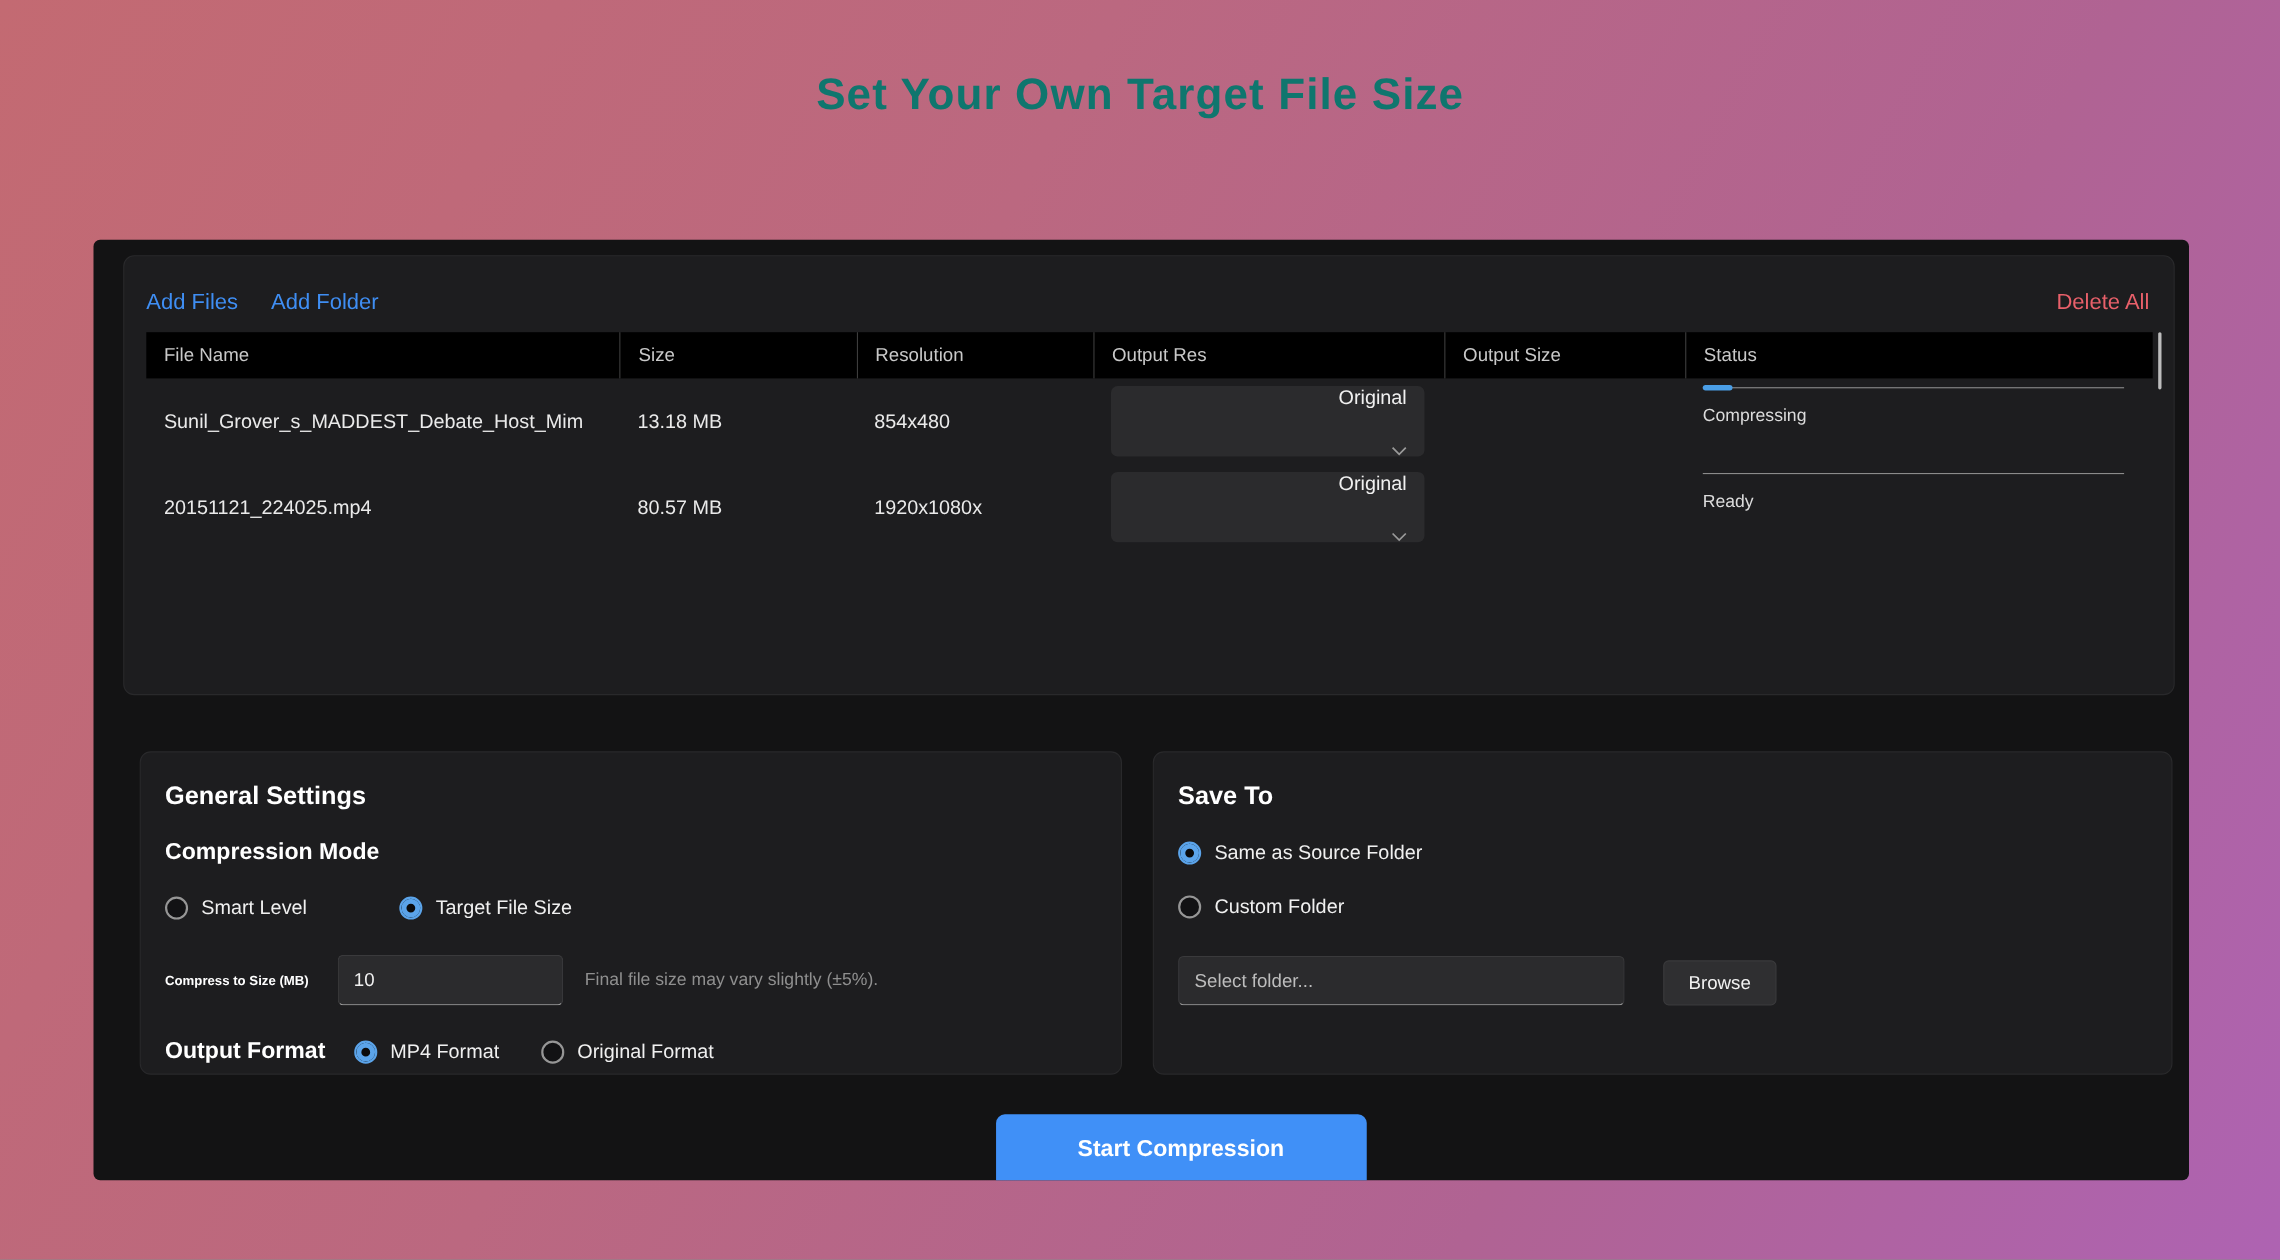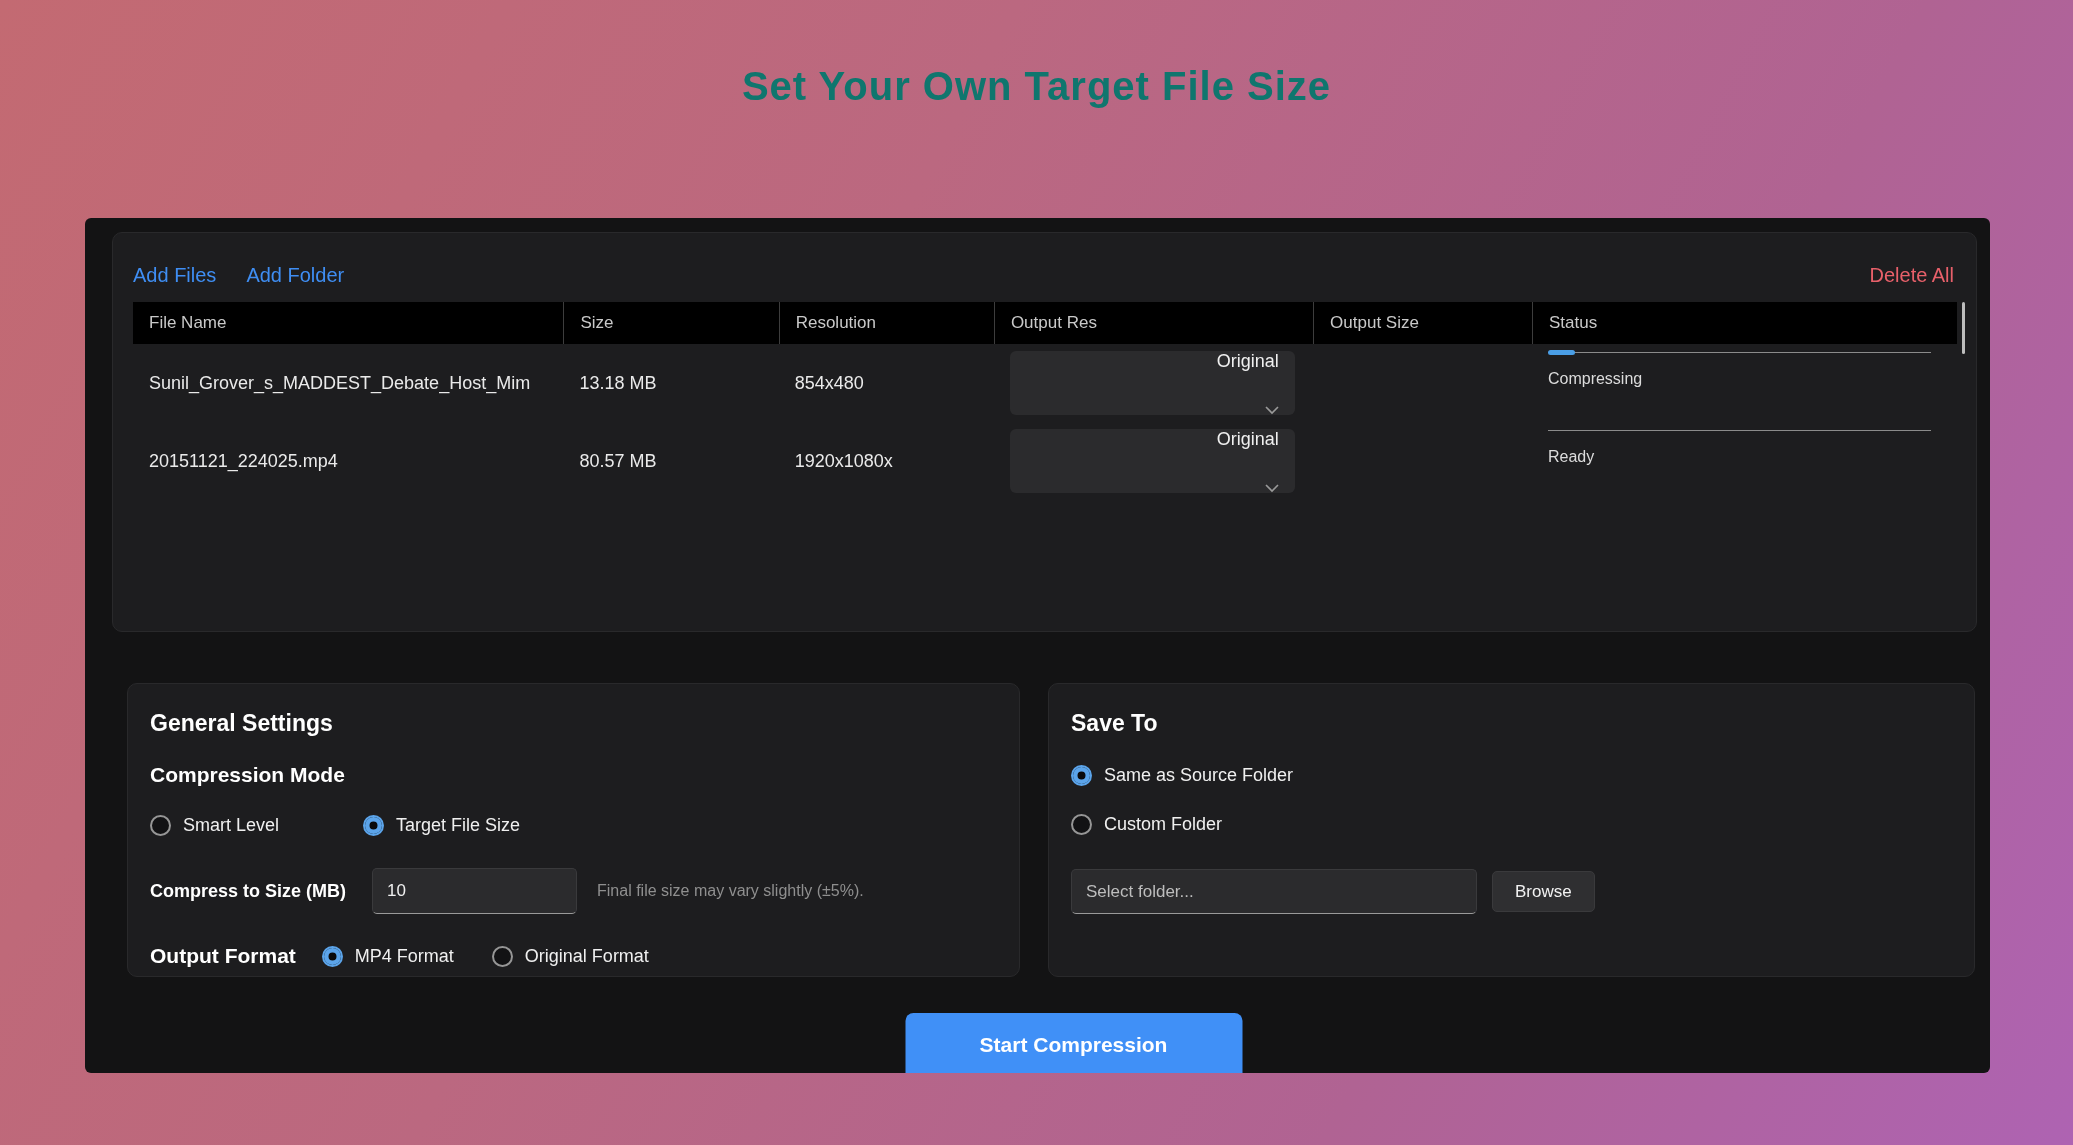--- a/index.html
+++ b/index.html
@@ -61,30 +61,30 @@
   .h3 { font-size:21px; font-weight:700; color:#fff; margin-top:26px; }
   .radio-row { display:flex; align-items:center; margin-top:28px; gap:12px; }
   .radio {
     width:21px; height:21px; border-radius:50%; flex:0 0 21px;
     border:2px solid #969696; background:#121214; display:inline-block; cursor:pointer;
   }
   .radio.checked { border-color:#5ba4ea; box-shadow: inset 0 0 0 4.5px #5ba4ea; background:#0b0b0c; }
   .rlabel { font-size:18px; color:#f0f0f0; }
   .gap { width:60px; }
   .compress-row { display:flex; align-items:center; margin-top:32px; }
-  .blabel { font-size:18px; font-weight:700; color:#fff; }
+  .blabel { font-size:12px; font-weight:700; color:#fff; }
   .size-input {
     margin-left:26px; width:205px; height:46px; background:#2b2b2d;
     border:1px solid #3a3a3c; border-bottom:1px solid #9a9a9a; border-radius:5px;
     color:#f0f0f0; font-size:17px; padding:0 14px; font-family:"Liberation Sans", sans-serif; outline:none;
   }
   .hint { margin-left:20px; font-size:16px; color:#8f8f8f; }
   .output-row { display:flex; align-items:center; margin-top:30px; gap:12px; }
   .output-row .h3 { margin-top:0; margin-right:14px; }
-  .folder-row { display:flex; align-items:center; margin-top:34px; gap:15px; }
+  .folder-row { display:flex; align-items:flex-end; margin-top:34px; gap:35px; }
   .folder-input {
     width:406px; height:45px; background:#2b2b2d;
     border:1px solid #3a3a3c; border-bottom:1px solid #9a9a9a; border-radius:5px;
     color:#f0f0f0; font-size:17px; padding:0 14px; font-family:"Liberation Sans", sans-serif; outline:none;
   }
   .folder-input::placeholder { color:#bdbdbd; }
   .browse-btn {
     height:41px; padding:0 22px; background:#2f2f31; border:1px solid #3a3a3c;
     border-radius:5px; color:#f2f2f2; font-size:17px; font-family:"Liberation Sans", sans-serif; cursor:pointer;
   }

